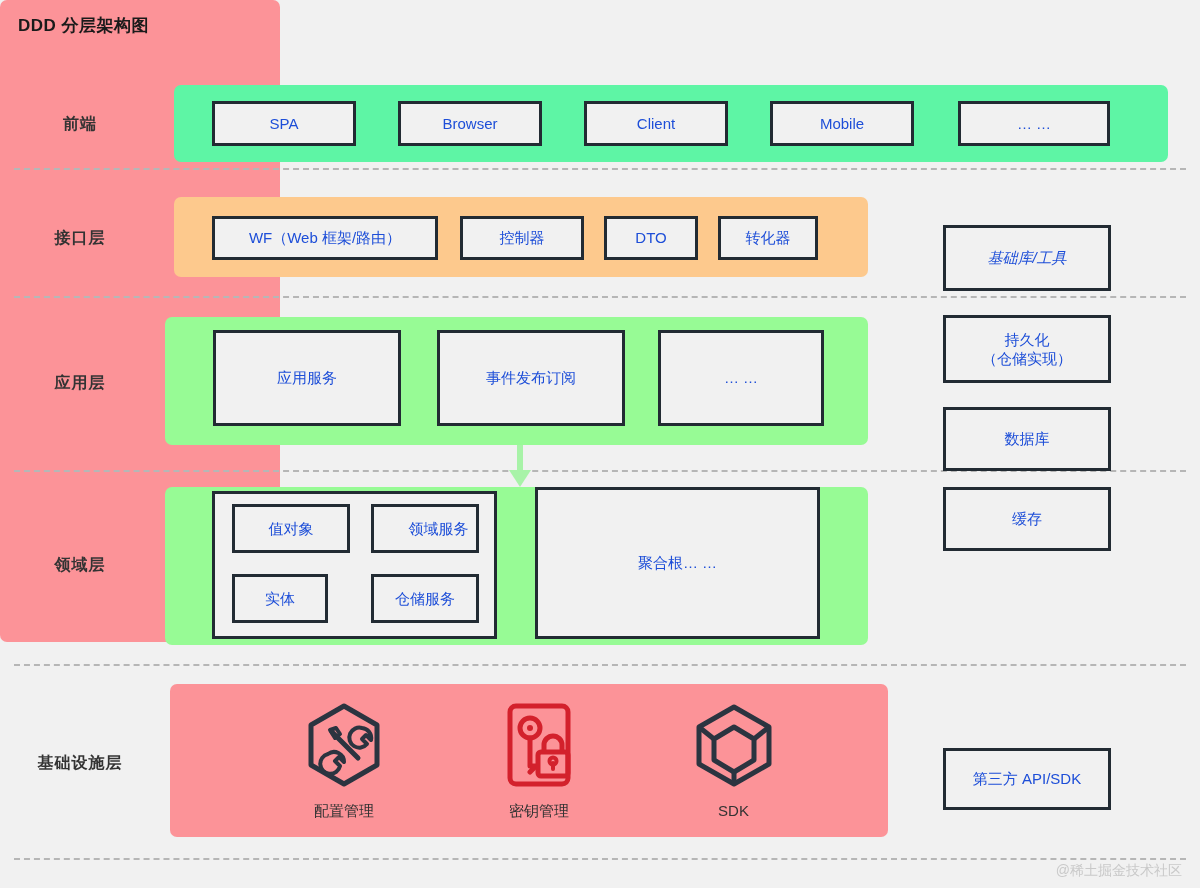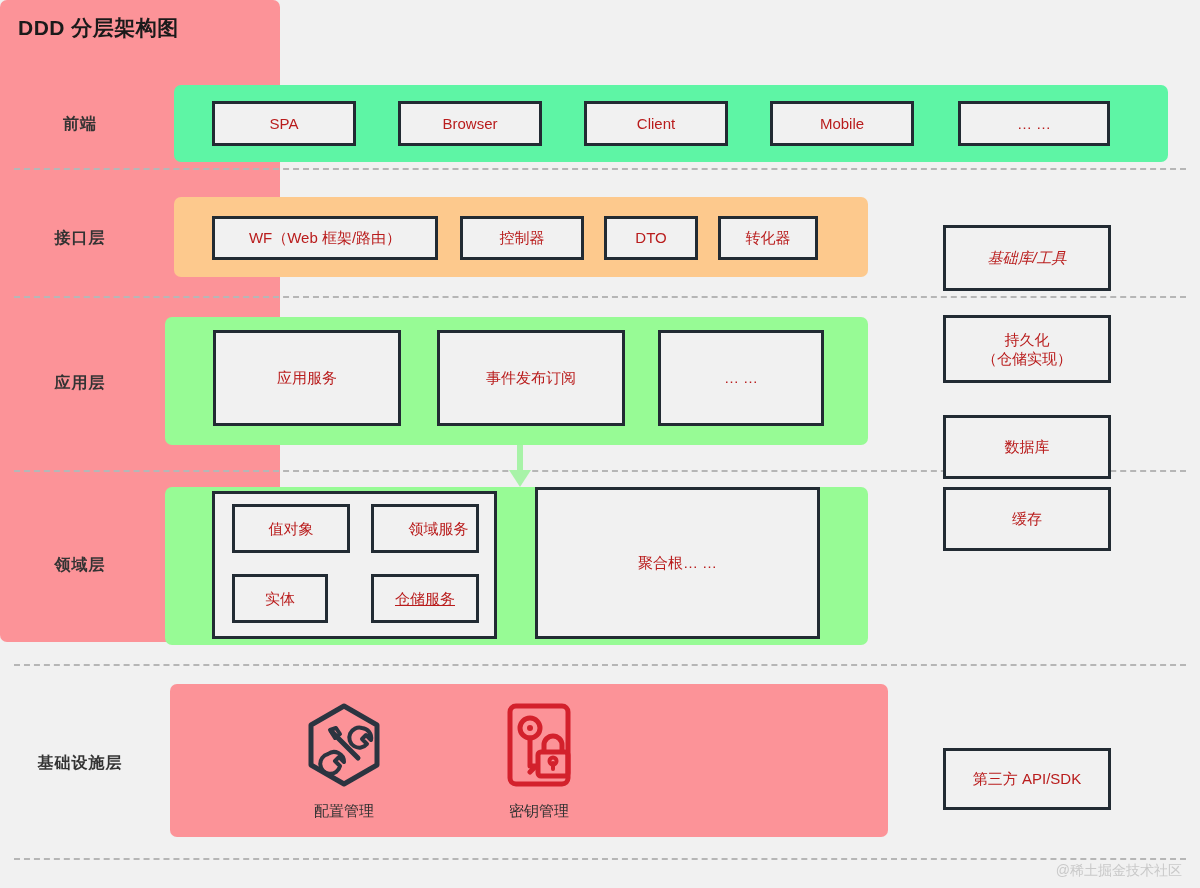--- a/index.html
+++ b/index.html
@@ -7,21 +7,21 @@
     width: 1200px; height: 888px;
     background: #f1f1f1;
     font-family: "Liberation Sans", "DejaVu Sans", sans-serif;
     color: #333;
     overflow: hidden;
   }
   .page { position: relative; width: 1200px; height: 888px; }
 
   .title {
     position: absolute; left: 18px; top: 14px;
-    font-size: 21px; font-weight: bold; color: #1a1a1a;
+    font-size: 17px; font-weight: bold; color: #1a1a1a;
     letter-spacing: .5px;
   }
 
   
   .sep {
     position: absolute; left: 14px; right: 14px; height: 0;
     border-top: 2px dashed #b6b6b6;
   }
 
   
@@ -44,21 +44,21 @@
   
   .band-right { background: #fc9398; border-radius: 7px; }
 
   
   .node {
     position: absolute;
     background: #f1f1f1;
     border: 3px solid #222b33;
     display: flex; align-items: center; justify-content: center;
     text-align: center;
-    font-size: 15px; color: #b91c1c; line-height: 1.3;
+    font-size: 15px; color: #1d4ed8; line-height: 1.3;
     white-space: pre-line;
   }
 
   .group-box {
     position: absolute;
     background: #f1f1f1;
     border: 3px solid #222b33;
   }
 
   
@@ -108,21 +108,21 @@
   <div class="node" style="left:212px; top:101px; width:144px; height:45px;">SPA</div>
   <div class="node" style="left:398px; top:101px; width:144px; height:45px;">Browser</div>
   <div class="node" style="left:584px; top:101px; width:144px; height:45px;">Client</div>
   <div class="node" style="left:770px; top:101px; width:144px; height:45px;">Mobile</div>
   <div class="node" style="left:958px; top:101px; width:152px; height:45px;">… …</div>
 
   <div class="band-right" style="left:888px; top:195px; width:280px; height:642px;"></div>
   <div class="node" style="left:943px; top:225px; width:168px; height:66px;font-style:italic;">基础库/工具</div>
   <div class="node" style="left:943px; top:315px; width:168px; height:68px;">持久化
 （仓储实现）</div>
-  <div class="node" style="left:943px; top:407px; width:168px; height:64px;margin-top:8px;">数据库</div>
+  <div class="node" style="left:943px; top:407px; width:168px; height:64px;">数据库</div>
   <div class="node" style="left:943px; top:487px; width:168px; height:64px;">缓存</div>
   <div class="node" style="left:943px; top:748px; width:168px; height:62px;">第三方 API/SDK</div>
 
   <div class="band band-iface" style="left:174px; top:197px; width:694px; height:80px;"></div>
   <div class="node" style="left:212px; top:216px; width:226px; height:44px;">WF（Web 框架/路由）</div>
   <div class="node" style="left:460px; top:216px; width:124px; height:44px;text-align:center;">控制器</div>
   <div class="node" style="left:604px; top:216px; width:94px;  height:44px;">DTO</div>
   <div class="node" style="left:718px; top:216px; width:100px; height:44px;">转化器</div>
 
   <div class="band band-green" style="left:165px; top:317px; width:703px; height:128px;"></div>
@@ -131,21 +131,21 @@
   <div class="node" style="left:658px; top:330px; width:166px; height:96px;">… …</div>
 
   <div class="arrow-line" style="left:517px; top:445px; height:27px;"></div>
   <div class="arrow-head" style="left:509px; top:470px;"></div>
 
   <div class="band band-green" style="left:165px; top:487px; width:703px; height:158px;"></div>
   <div class="group-box" style="left:212px; top:491px; width:285px; height:148px;"></div>
   <div class="node" style="left:232px; top:504px; width:118px; height:49px;">值对象</div>
   <div class="node" style="left:371px; top:504px; width:108px; height:49px;padding-left:27px;">领域服务</div>
   <div class="node" style="left:232px; top:574px; width:96px; height:49px;">实体</div>
-  <div class="node" style="left:371px; top:574px; width:108px; height:49px;text-decoration:underline;">仓储服务</div>
+  <div class="node" style="left:371px; top:574px; width:108px; height:49px;">仓储服务</div>
   <div class="node" style="left:535px; top:487px; width:285px; height:152px;">聚合根… …</div>
 
   <div class="band band-infra" style="left:170px; top:684px; width:718px; height:153px;"></div>
 
   <div class="infra-item" style="left:284px; top:702px; width:120px;">
     <span class="ico">
       <svg width="80" height="86" viewBox="0 0 80 86">
         <polygon points="40,4 73,23 73,63 40,82 7,63 7,23" fill="none" stroke="#2b3440" stroke-width="5" stroke-linejoin="round"></polygon>
         <line x1="28" y1="30" x2="54" y2="56" stroke="#2b3440" stroke-width="5" stroke-linecap="round"></line>
         <path d="M26,28 l6,-2 l4,6 l-5,4 z" fill="none" stroke="#2b3440" stroke-width="4" stroke-linejoin="round"></path>
@@ -165,15 +165,27 @@
         <path d="M28,36 l0,28 l6,0 l-6,6" fill="none" stroke="#d3212c" stroke-width="5" stroke-linejoin="round" stroke-linecap="round"></path>
         <rect x="36" y="50" width="30" height="24" rx="3" fill="none" stroke="#d3212c" stroke-width="5"></rect>
         <path d="M42,50 v-7 a9,9 0 0 1 18,0 v7" fill="none" stroke="#d3212c" stroke-width="5"></path>
         <circle cx="51" cy="59" r="3.5" fill="none" stroke="#d3212c" stroke-width="4"></circle>
         <line x1="51" y1="61" x2="51" y2="67" stroke="#d3212c" stroke-width="4" stroke-linecap="round"></line>
       </svg>
     </span>
     <span class="cap">密钥管理</span>
   </div>
 
+  <div class="infra-item" style="left:686px; top:702px; width:95px;">
+    <span class="ico">
+      <svg width="84" height="86" viewBox="0 0 84 86">
+        <polygon points="42,5 77,25 77,62 42,82 7,62 7,25" fill="none" stroke="#2b3440" stroke-width="5" stroke-linejoin="round"></polygon>
+        <polygon points="42,25 62,37 62,58 42,70 22,58 22,37" fill="none" stroke="#2b3440" stroke-width="5" stroke-linejoin="round"></polygon>
+        <line x1="7" y1="25" x2="22" y2="37" stroke="#2b3440" stroke-width="5"></line>
+        <line x1="77" y1="25" x2="62" y2="37" stroke="#2b3440" stroke-width="5"></line>
+        <line x1="42" y1="70" x2="42" y2="82" stroke="#2b3440" stroke-width="5"></line>
+      </svg>
+    </span>
+    <span class="cap">SDK</span>
+  </div>
 
   <div class="watermark">@稀土掘金技术社区</div>
 </div>
 
 </body></html>

